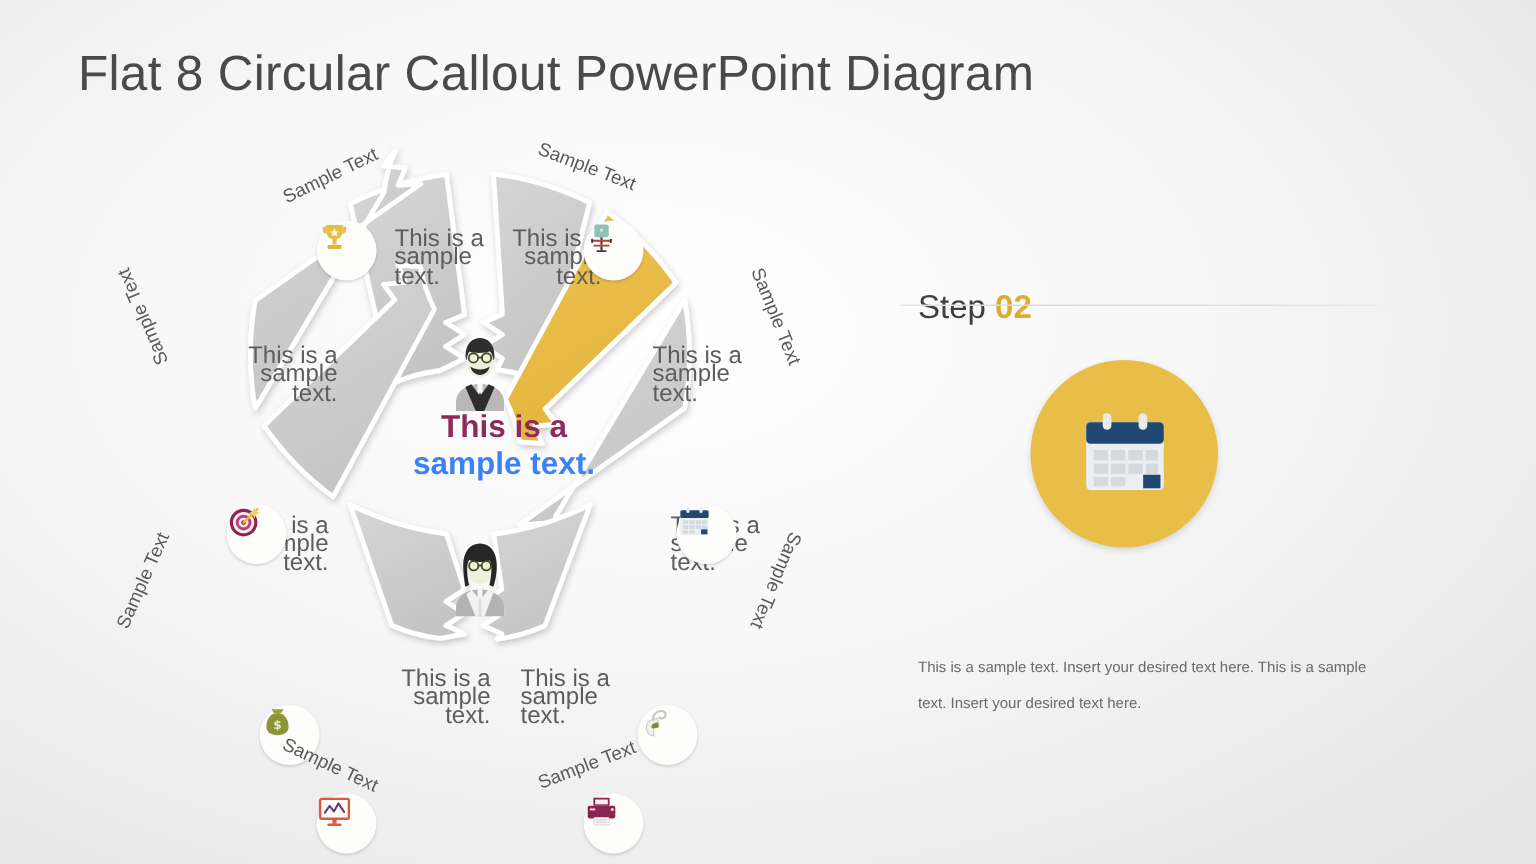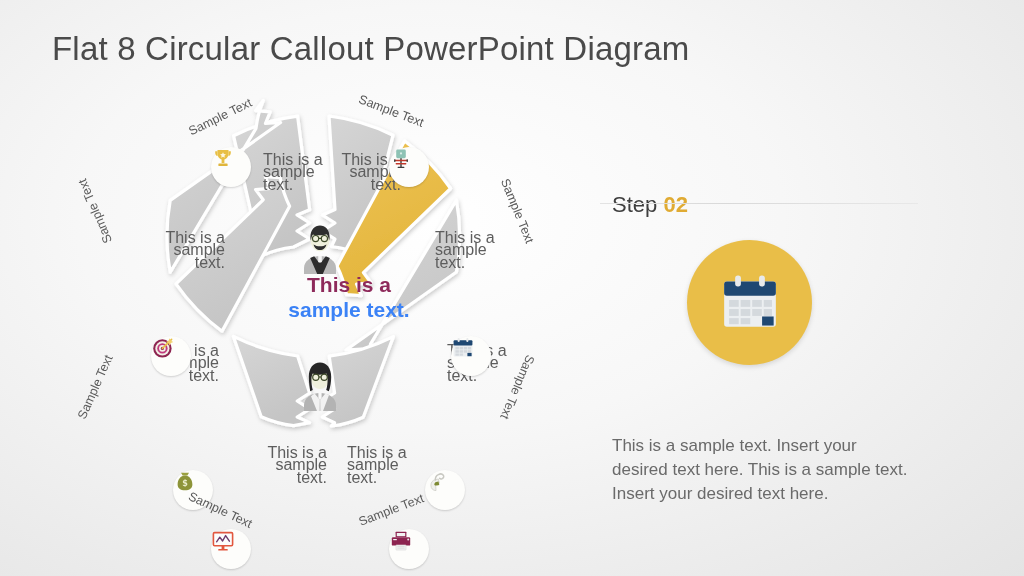--- a/index.html
+++ b/index.html
@@ -32,21 +32,21 @@
   }
   .icon-bubble svg{display:block;}
 
   .outer-label{
     position:absolute;font-size:12.5px;color:#5a5a5a;white-space:nowrap;
     transform-origin:50% 50%;
   }
 
   
   .center-text{
-    position:absolute;left:189px;top:180px;width:150px;text-align:center;
+    position:absolute;left:176px;top:180px;width:150px;text-align:center;
     font-weight:bold;line-height:25px;
   }
   .center-text .l1{font-size:21px;color:#8e2a5b;display:block;}
   .center-text .l2{font-size:21px;color:#3b82f6;display:block;}
 
   .avatar{position:absolute;}
 
   
   .step-line{position:absolute;left:612px;top:160px;font-size:22px;color:#3f3f3f;margin-top:32px;}
   .step-line .num{color:#e0ab33;font-weight:bold;}
@@ -56,21 +56,21 @@
   .big-circle{
     position:absolute;left:687px;top:240px;width:125px;height:125px;border-radius:50%;
     background:#e9be48;box-shadow:0 2px 5px rgba(0,0,0,.13);
     display:flex;align-items:center;justify-content:center;
   }
   .panel-head{
     position:absolute;left:612px;top:392px;font-size:25px;color:#93295f;white-space:nowrap;
   }
   .panel-body{
     position:absolute;left:612px;top:434px;width:300px;
-    font-size:17px;line-height:24px;color:#6a6a6a;
+    font-size:10px;line-height:24px;color:#6a6a6a;
   }
 </style>
 </head>
 <body>
 
 <div id="slide">
 
   <div class="title">Flat 8 Circular Callout PowerPoint Diagram</div>
 
   <div id="wheel">

